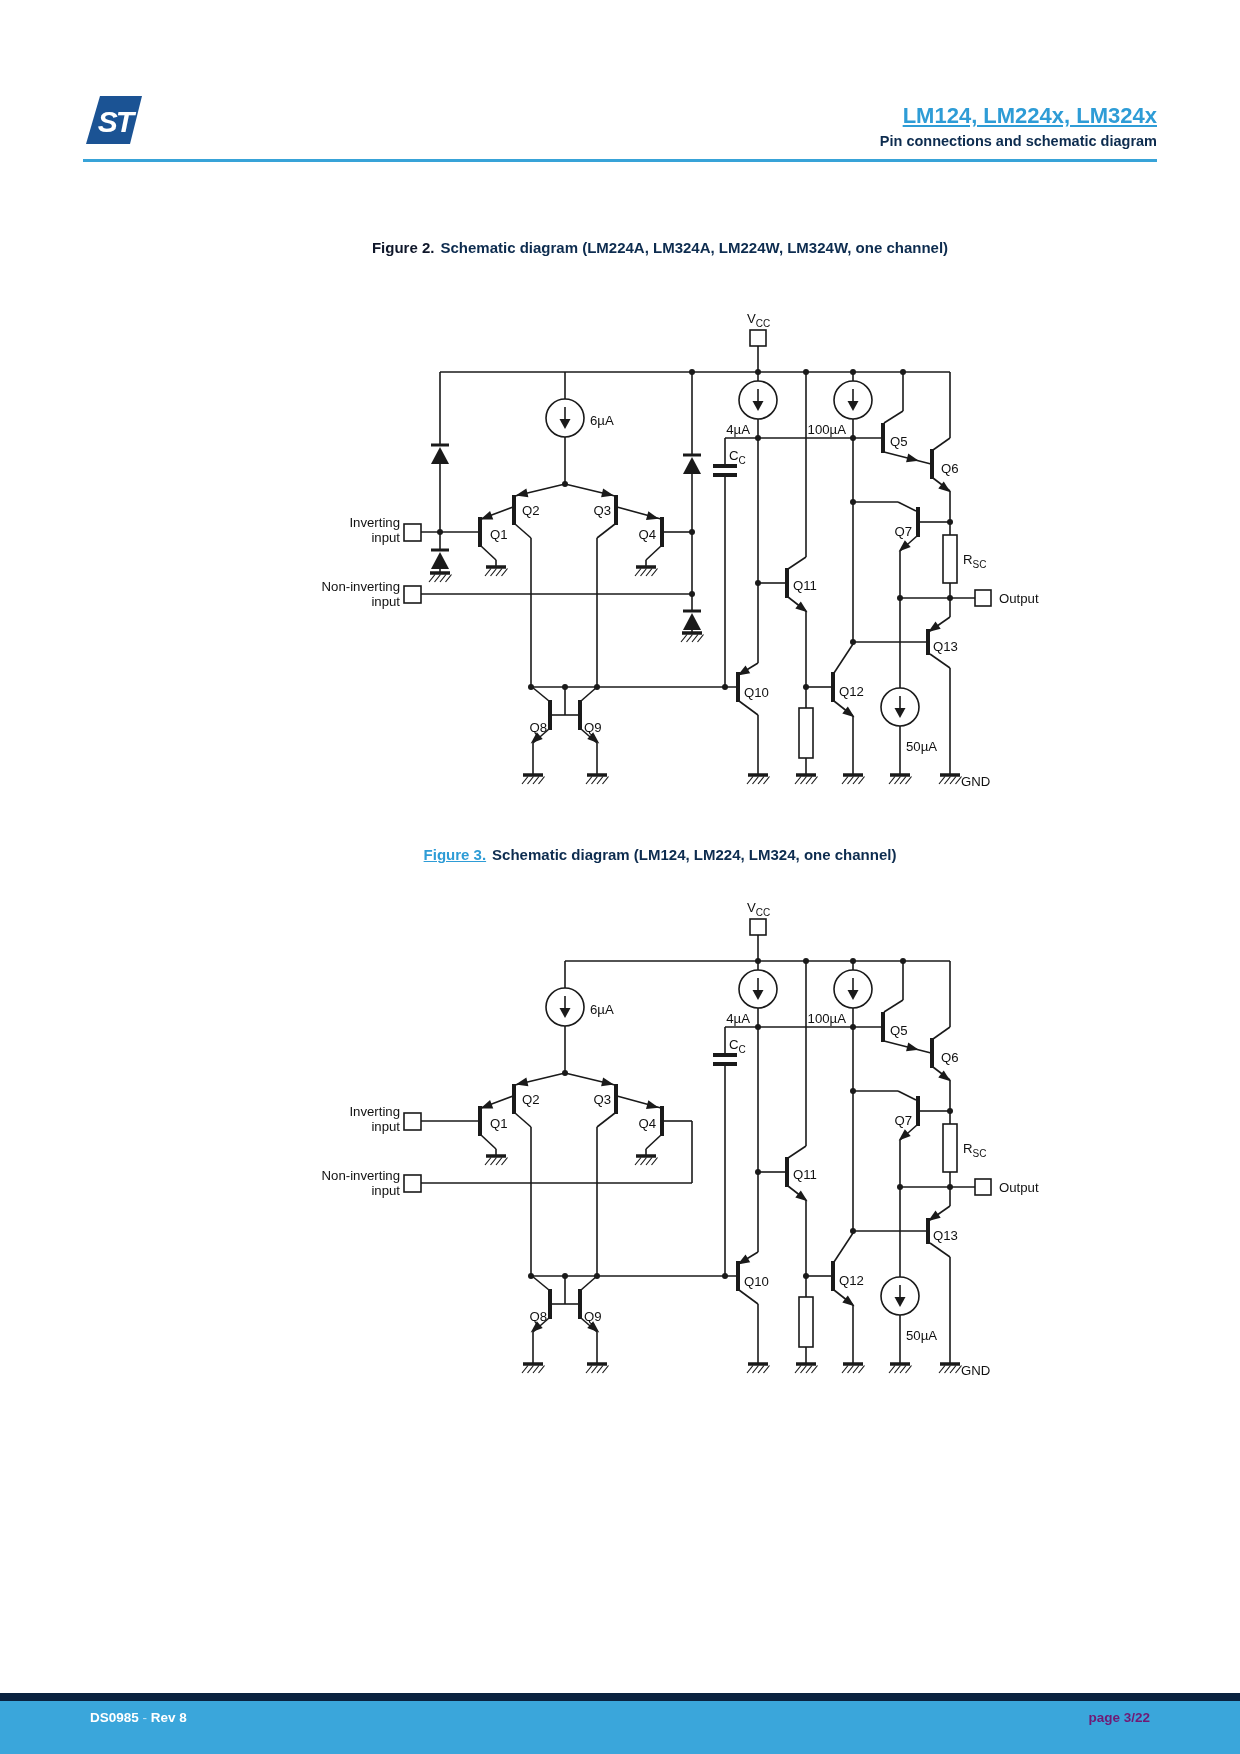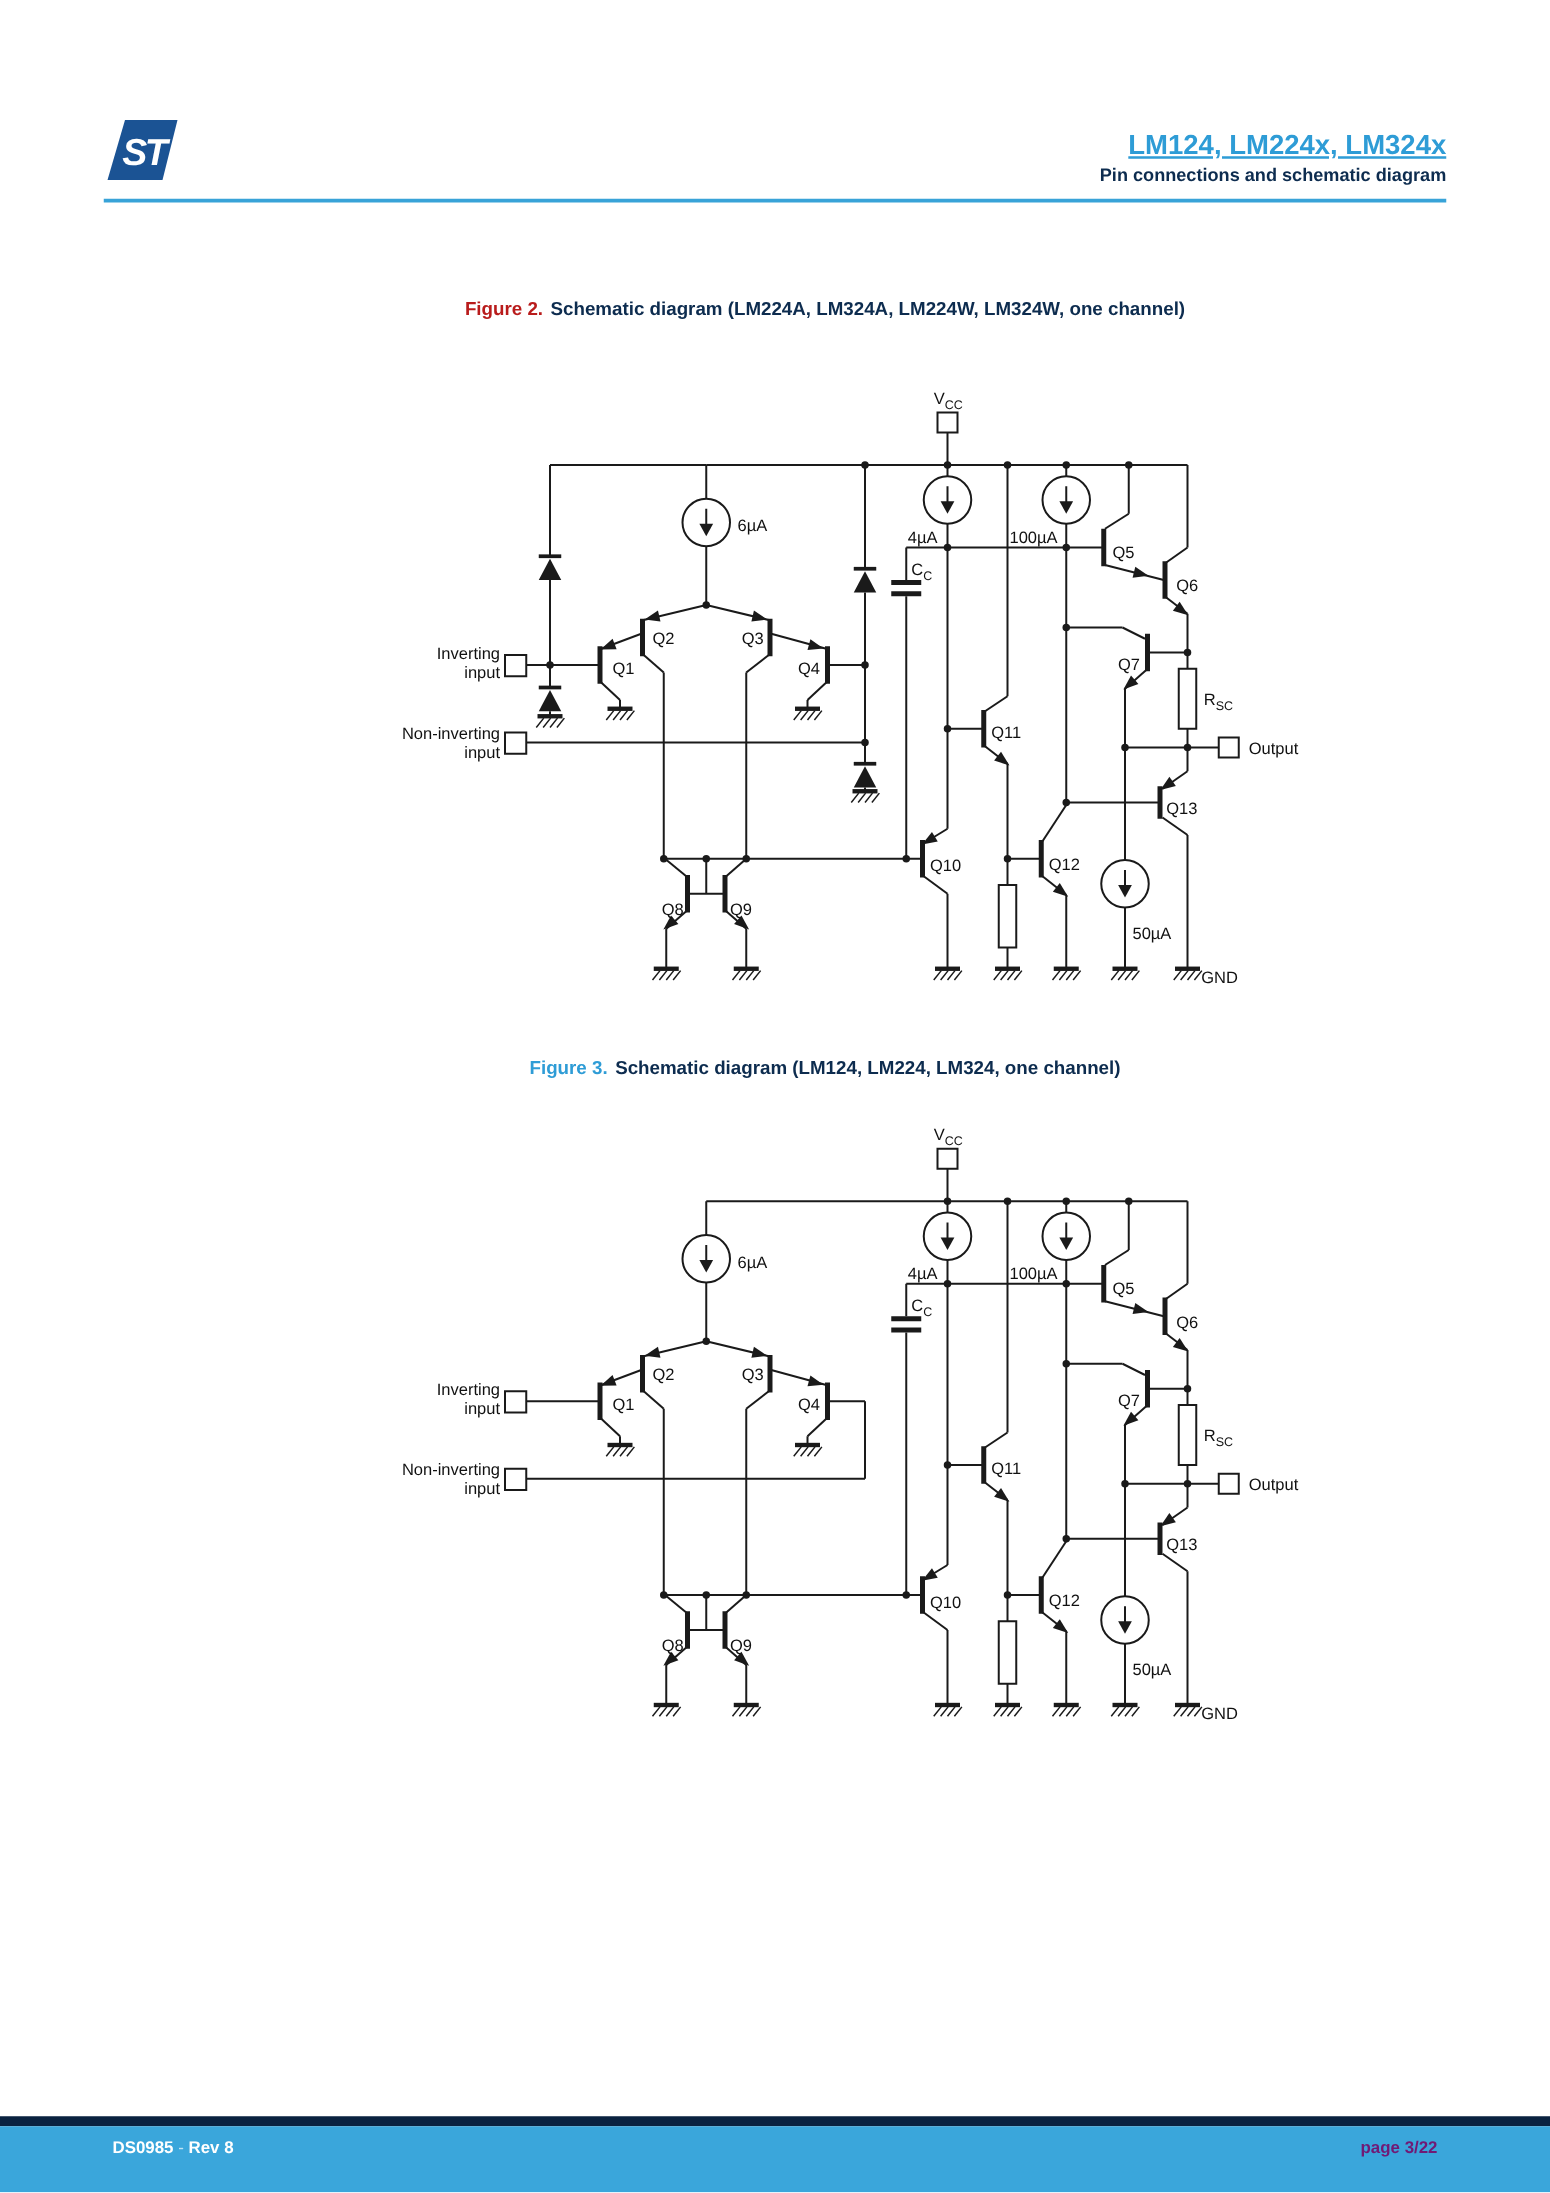--- a/index.html
+++ b/index.html
@@ -39,24 +39,24 @@
     <svg viewBox="0 0 58 50" width="58" height="50">
       <polygon points="15,1 57,1 45,49 1,49" fill="#1B5394"></polygon>
       <text x="30" y="37" text-anchor="middle" font-size="30" font-style="italic" font-weight="bold" fill="#ffffff" letter-spacing="-2">ST</text>
     </svg>
   </div>
   <div id="hdr-title" style="color: rgb(46, 156, 214);">LM124, LM224x, LM324x</div>
   <div id="hdr-sub" style="color: rgb(13, 44, 79);">Pin connections and schematic diagram</div>
   <div id="hdr-rule" style="background: rgb(56, 163, 216);"></div>
 
   <div class="caption" id="caption-2">
-    <span class="prefix" style="color: #b91c1c; text-align: right;">Figure 2.</span><span class="ctext" style="color: rgb(13, 44, 79);">Schematic diagram (LM224A, LM324A, LM224W, LM324W, one channel)</span>
+    <span class="prefix" style="color: #0f172a; text-align: right;">Figure 2.</span><span class="ctext" style="color: rgb(13, 44, 79);">Schematic diagram (LM224A, LM324A, LM224W, LM324W, one channel)</span>
   </div>
   <div class="caption" id="caption-3">
-    <span class="prefix" style="color: rgb(46, 156, 214);">Figure 3.</span><span class="ctext" style="color: rgb(13, 44, 79);">Schematic diagram (LM124, LM224, LM324, one channel)</span>
+    <span class="prefix" style="color: rgb(46, 156, 214); text-decoration: underline;">Figure 3.</span><span class="ctext" style="color: rgb(13, 44, 79);">Schematic diagram (LM124, LM224, LM324, one channel)</span>
   </div>
 
   <svg class="schematic" id="schematic-2" viewBox="0 0 780 560">
       <path d="M265 117L650 117" stroke="#1A1A1A" stroke-width="1.6" fill="none"></path>
       <path d="M458 91L458 117" stroke="#1A1A1A" stroke-width="1.6" fill="none"></path>
       <path d="M265 117L265 144" stroke="#1A1A1A" stroke-width="1.6" fill="none"></path>
       <path d="M265 182L265 229" stroke="#1A1A1A" stroke-width="1.6" fill="none"></path>
       <path d="M265 229L215 241" stroke="#1A1A1A" stroke-width="1.6" fill="none"></path>
       <path d="M265 229L315 241" stroke="#1A1A1A" stroke-width="1.6" fill="none"></path>
       <path d="M213 252L181 264" stroke="#1A1A1A" stroke-width="1.6" fill="none"></path>

